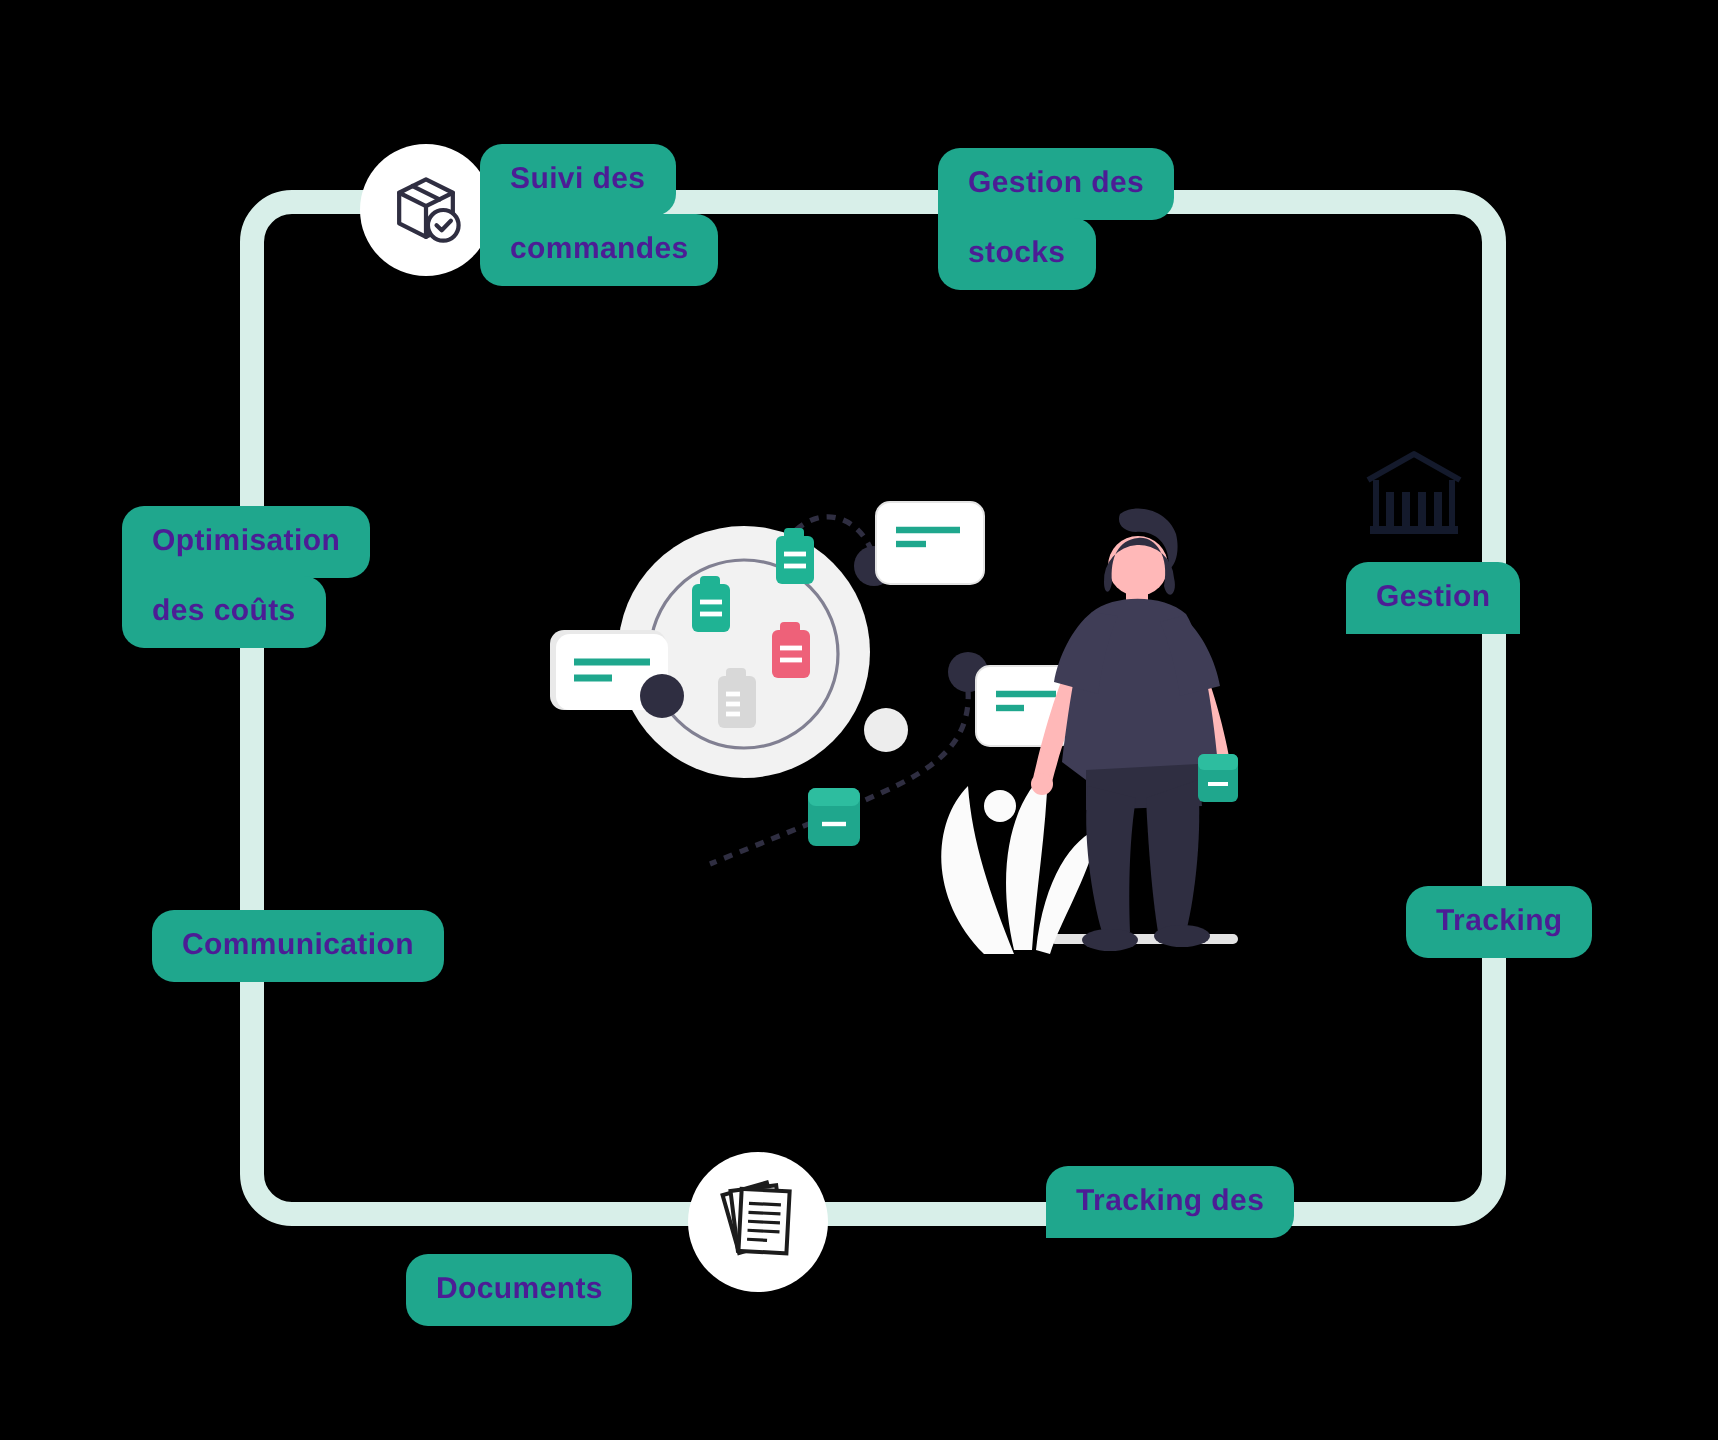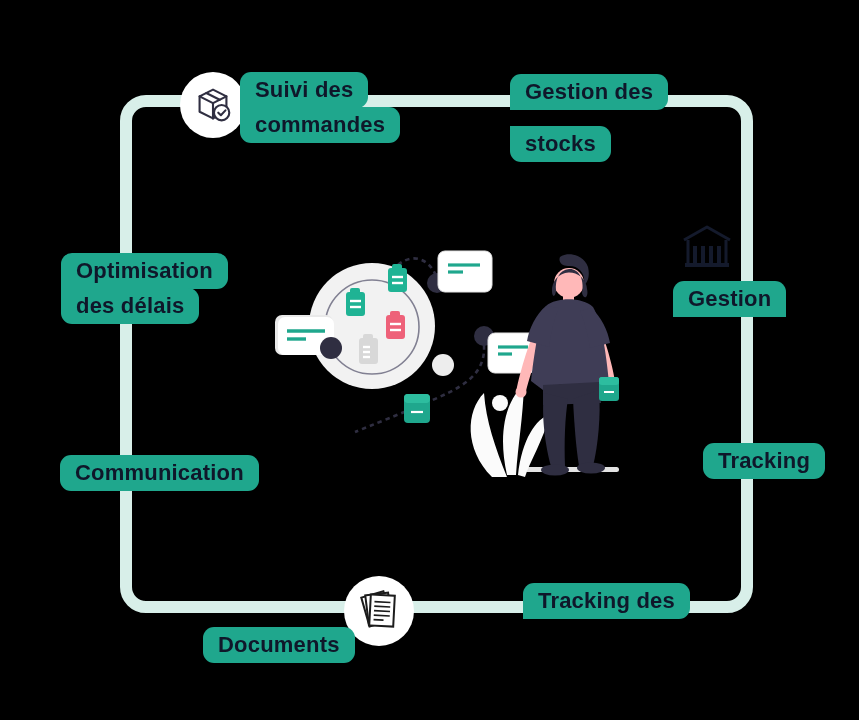--- a/index.html
+++ b/index.html
@@ -6,22 +6,22 @@
   .canvas{
     position:relative;width:859px;height:720px;background:#000;overflow:hidden;
     font-family:"Liberation Sans",sans-serif;
   }
   .frame{
     position:absolute;left:120px;top:95px;width:633px;height:518px;
     border:12px solid #d8efe9;border-radius:26px;box-sizing:border-box;
   }
   .label{position:absolute;display:flex;flex-direction:column;align-items:flex-start;z-index:5;}
   .label span{
-    display:block;background:#1fa78d;color:#0f172a;
-    font-size:22px;font-weight:600;line-height:22px;letter-spacing:.2px;
+    display:block;background:#1fa78d;color:#4c1d95;
+    font-size:15px;font-weight:600;line-height:22px;letter-spacing:.2px;
     padding:7px 15px;white-space:nowrap;
   }
   .label span:first-child{border-radius:11px 11px 11px 0;}
   .label span + span{border-radius:0 11px 11px 11px;margin-top:-1px;}
   .label.single span{border-radius:11px;}
   .label.step-up span:first-child{border-radius:11px 11px 0 0;}
   .label.step-up span + span{border-radius:0 11px 11px 11px;}
   .circle-icon{
     position:absolute;background:#ffffff;border-radius:50%;
     display:flex;align-items:center;justify-content:center;z-index:4;
@@ -174,35 +174,35 @@
         <line x1="344" y1="157" x2="354" y2="157" stroke="#ffffff" stroke-width="2"></line>
       </g>
     </g>
   </svg>
 
   <div class="label" style="left:240px;top:72px;">
     <span>Suivi des</span>
     <span>commandes</span>
   </div>
 
-  <div class="label" style="left:510px;top:74px;gap:17px;">
+  <div class="label" style="left:469px;top:74px;">
     <span>Gestion des</span>
     <span>stocks</span>
   </div>
 
   <div class="label" style="left:61px;top:253px;justify-content:center;">
     <span>Optimisation</span>
-    <span>des délais</span>
+    <span>des coûts</span>
   </div>
 
   <div class="label step-up" style="left:673px;top:281px;gap:32px;">
     <span>Gestion</span>
   </div>
 
-  <div class="label single" style="left:60px;top:455px;">
+  <div class="label single" style="left:76px;top:455px;">
     <span>Communication</span>
   </div>
 
   <div class="label single" style="left:703px;top:443px;align-items:center;">
     <span>Tracking</span>
   </div>
 
   <div class="label single" style="left:203px;top:627px;">
     <span>Documents</span>
   </div>

